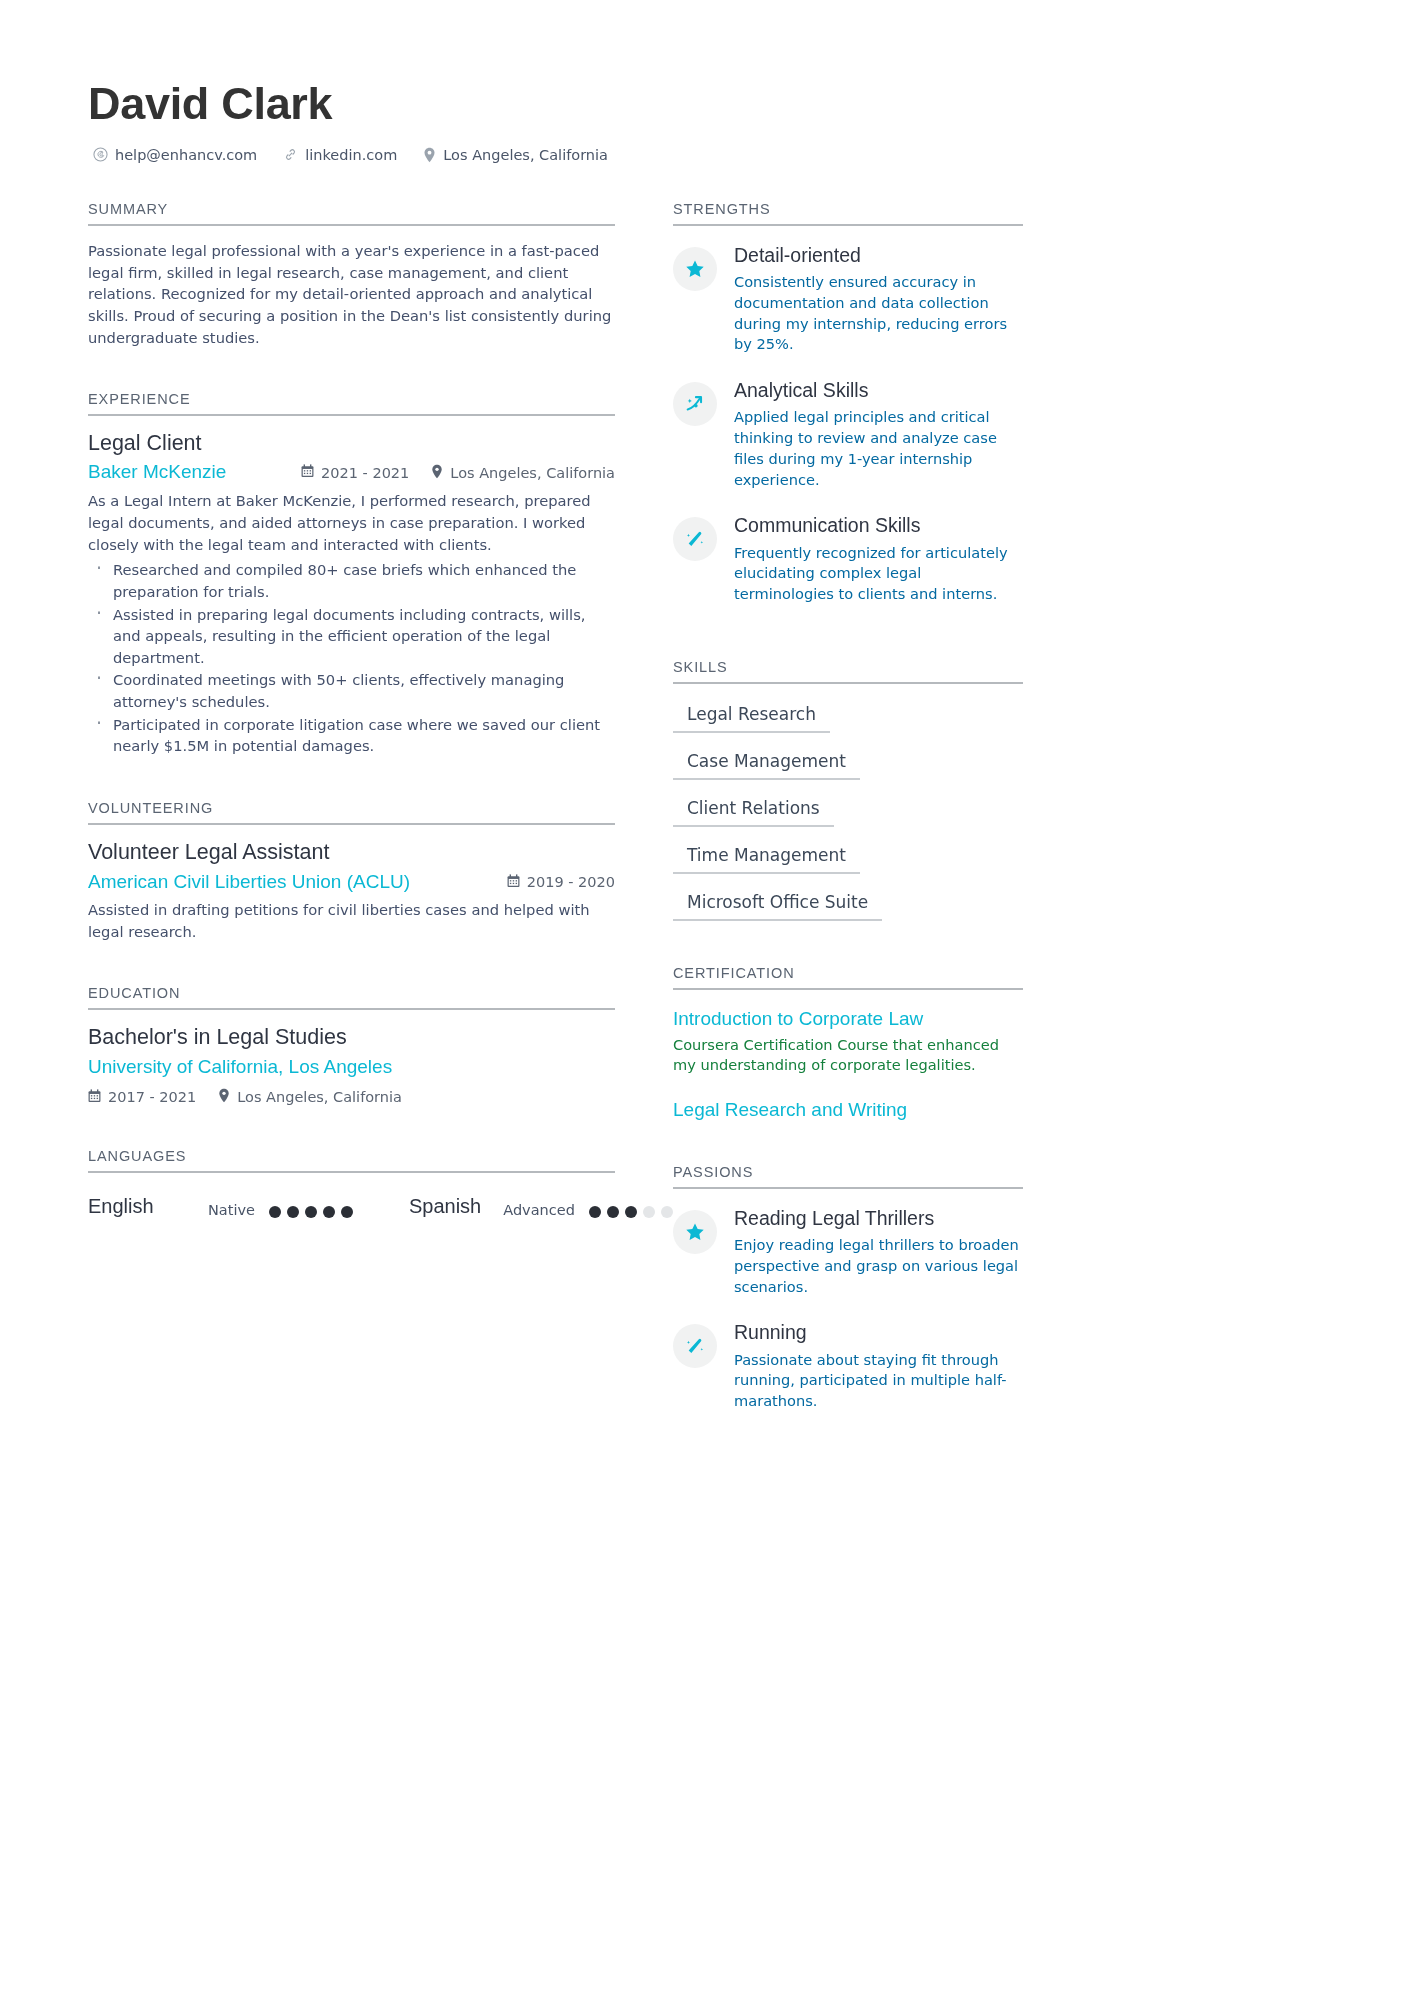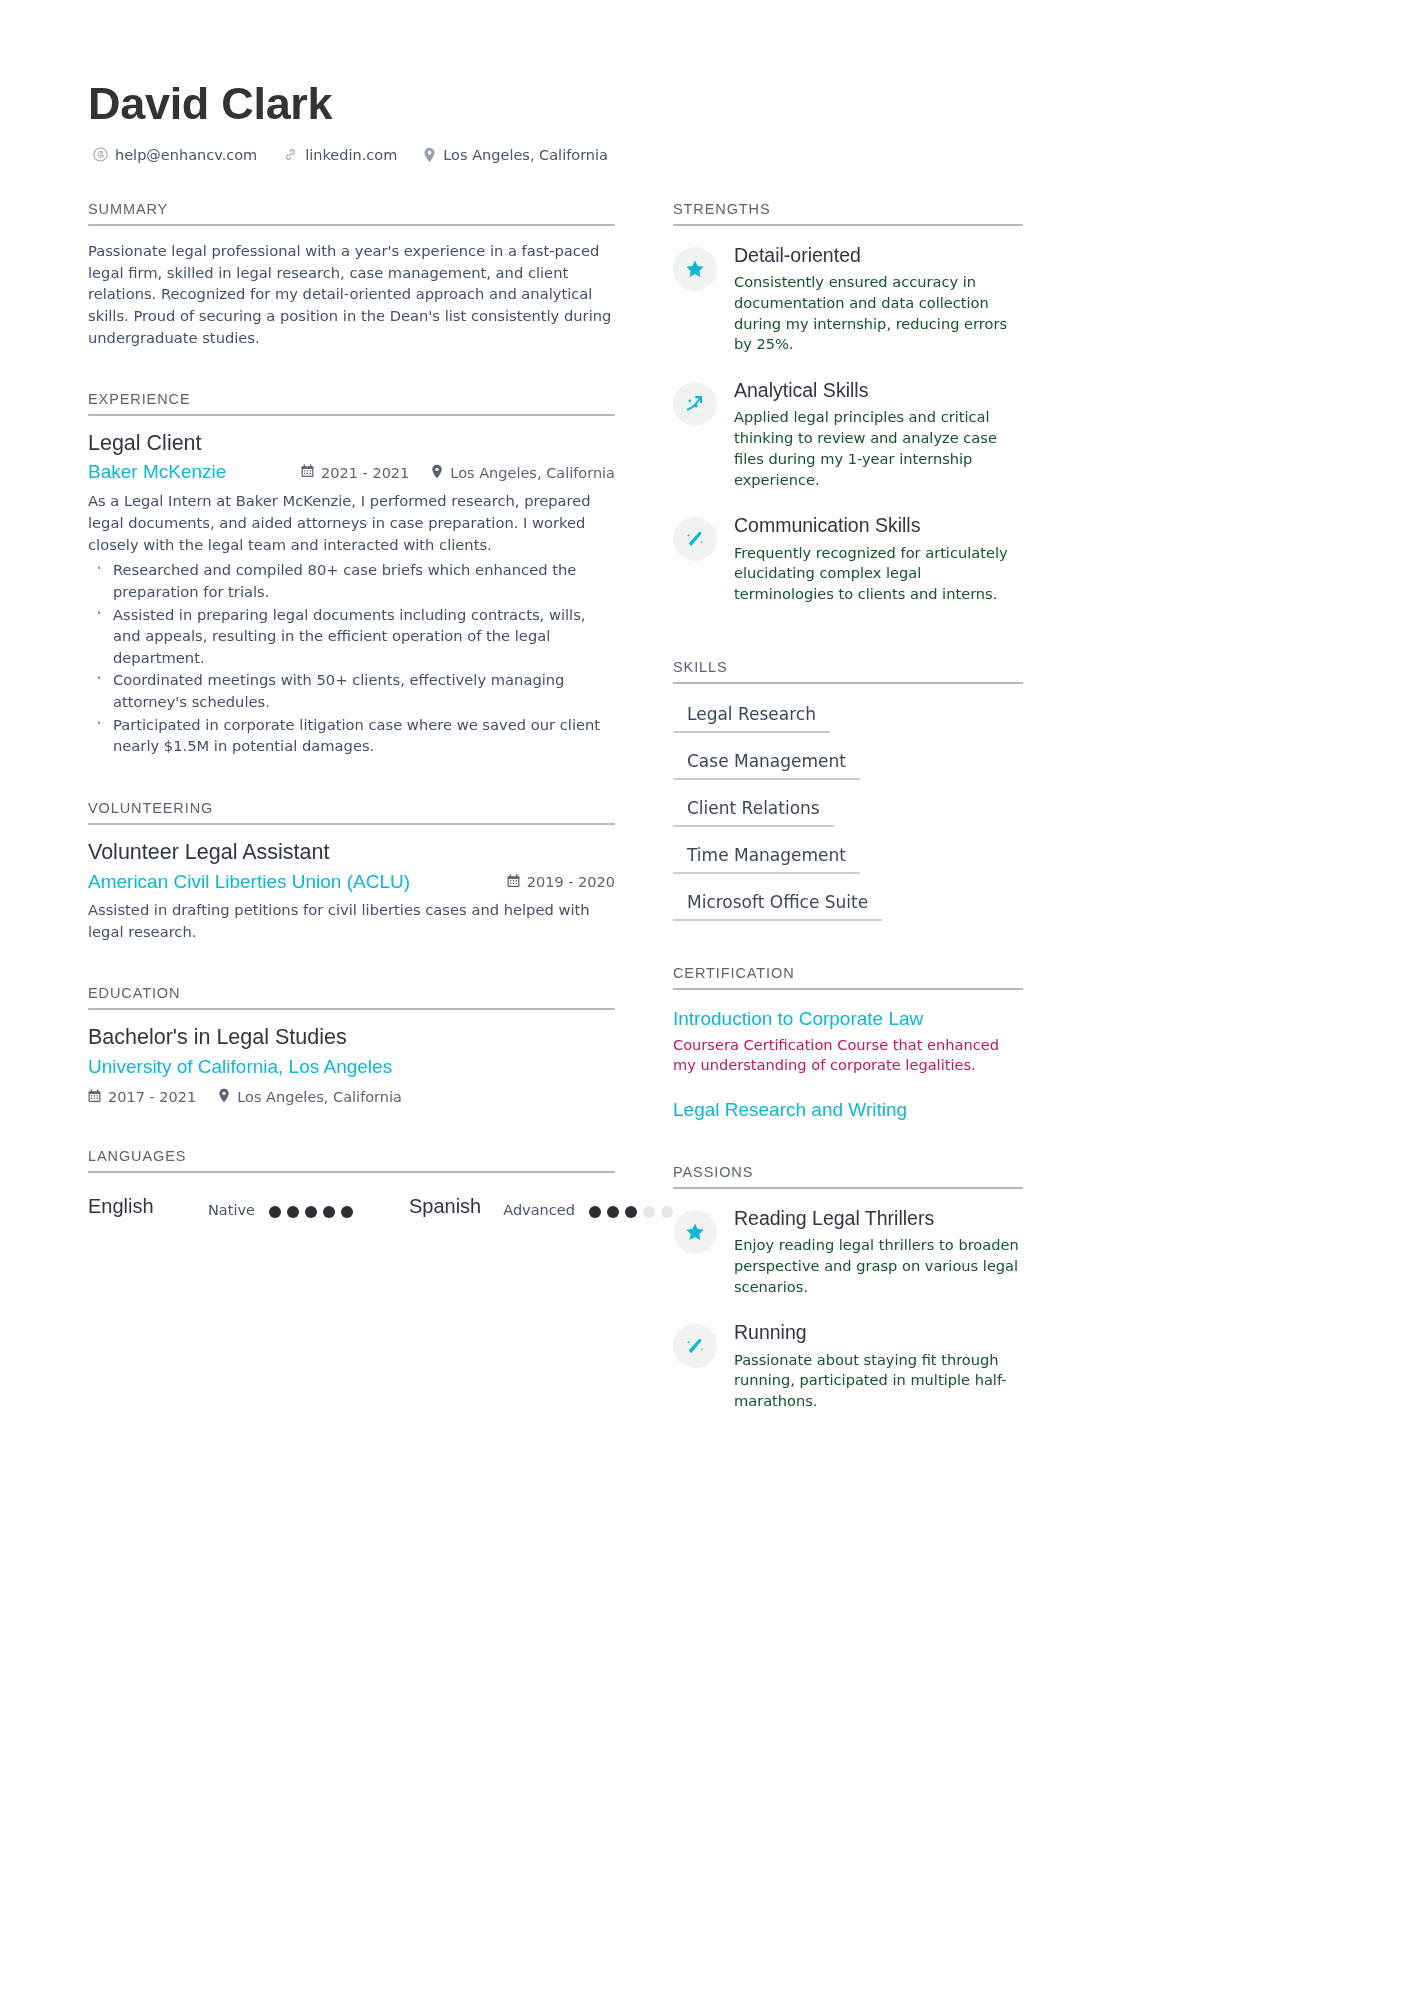--- a/index.html
+++ b/index.html
@@ -158,21 +158,21 @@
   }
   .icon-item-title {
     font-family:"Liberation Sans", sans-serif;
     font-size:19.5px;
     color:#2f3542;
     line-height:1.2;
   }
   .icon-item-desc {
     font-size:14.6px;
     line-height:1.42;
-    color:#14532d;
+    color:#0369a1;
     margin-top:5px;
   }
 
   
   .skills-wrap {
     display:flex; flex-wrap:wrap;
     gap:0 16px;
     padding-top:16px;
   }
   .skill-tag {
@@ -188,21 +188,21 @@
   .cert-block { margin-bottom:22px; }
   .cert-title {
     font-family:"Liberation Sans", sans-serif;
     font-size:19px;
     color:#0bb8d4;
     line-height:1.25;
   }
   .cert-desc {
     font-size:14.6px;
     line-height:1.42;
-    color:#be185d;
+    color:#15803d;
     margin-top:4px;
   }
 </style>
 </head>
 <body>
 
 <div class="page">
 
   <div>
     <div class="name">David Clark</div>

